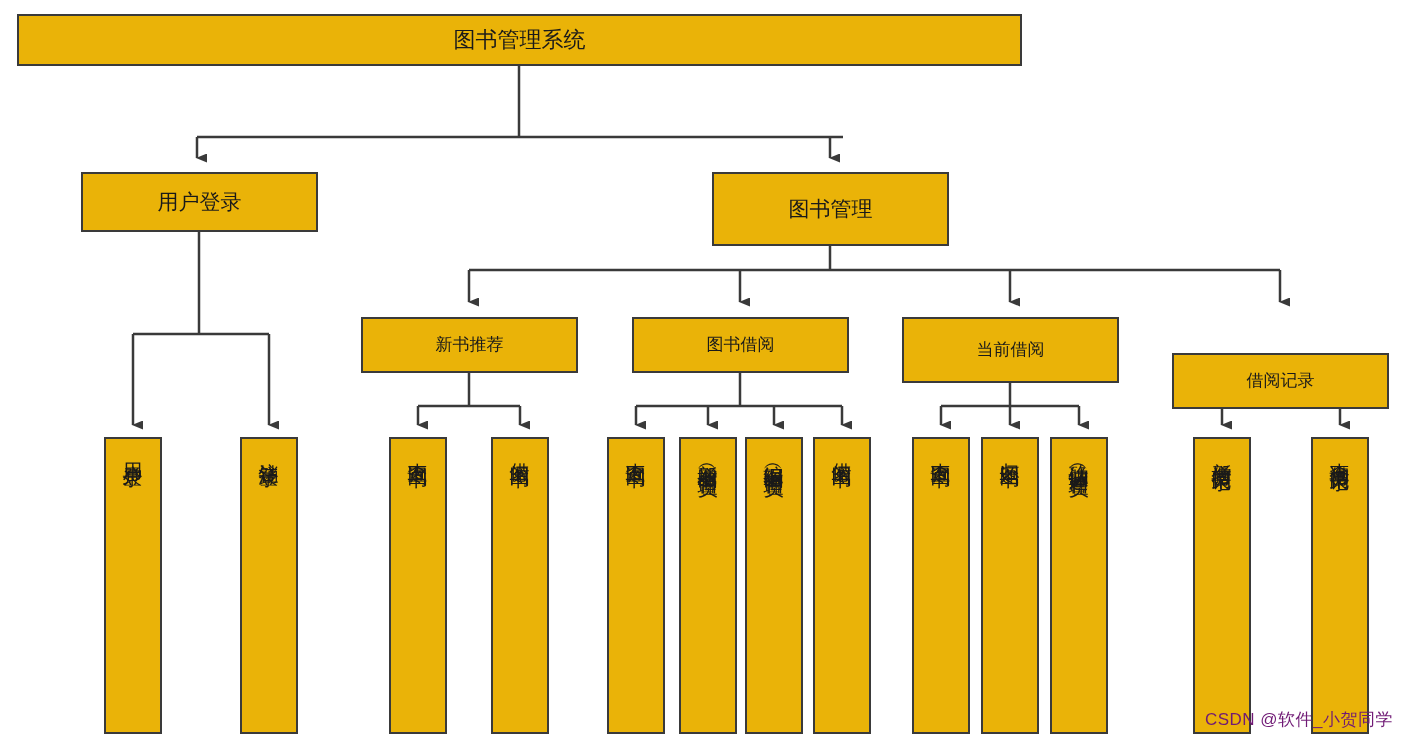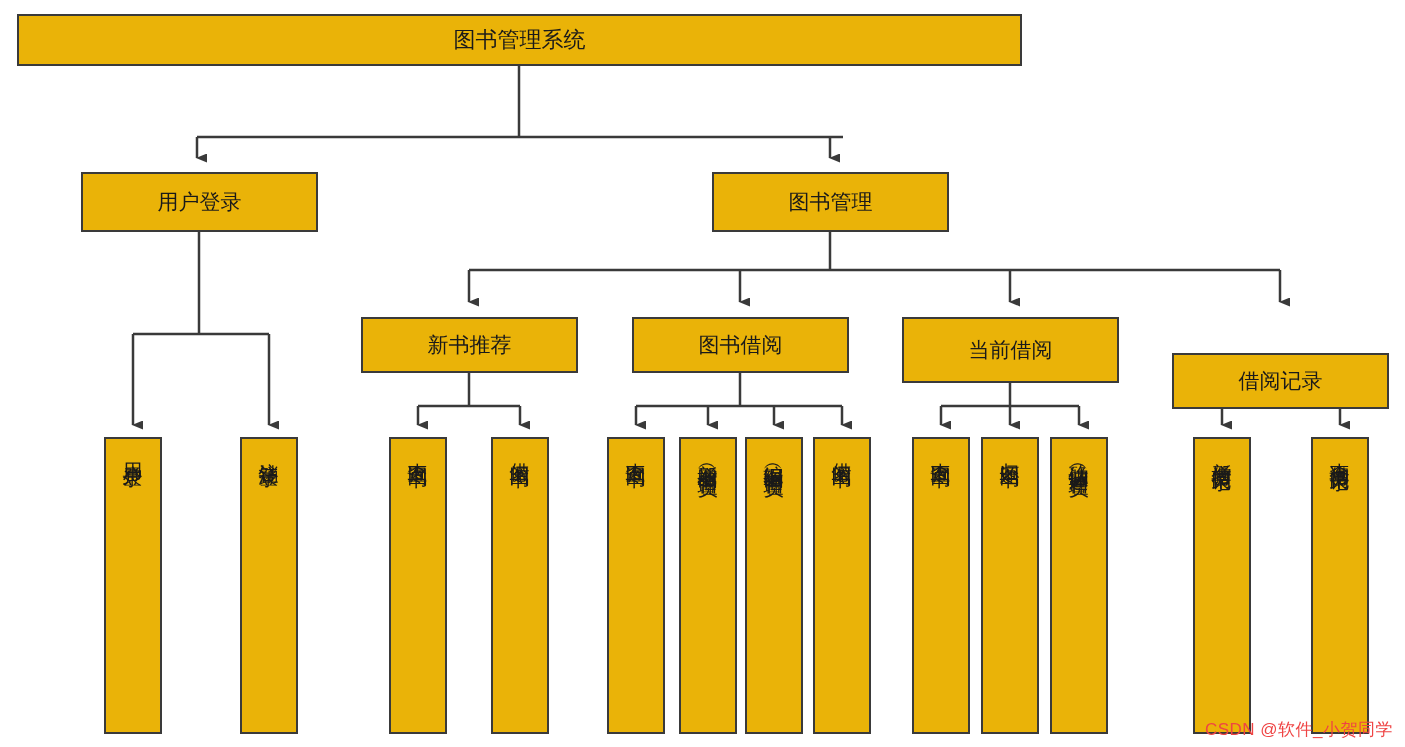--- a/index.html
+++ b/index.html
@@ -32,21 +32,21 @@
     line-height: 1.18;
     white-space: pre;
   }
   .root .node-label {
     font-size: 22px;
   }
   .lvl2 .node-label {
     font-size: 21px;
   }
   .lvl3 .node-label {
-    font-size: 21px;
+    font-size: 17px;
   }
   .leaf {
     align-items: flex-start;
     justify-content: center;
     padding-top: 8px;
   }
   .leaf .node-label {
     font-size: 20px;
     writing-mode: vertical-rl;
     text-orientation: upright;
@@ -60,23 +60,23 @@
     position: absolute;
     left: 0;
     top: 0;
     width: 1405px;
     height: 747px;
     pointer-events: none;
   }
   .watermark {
     position: absolute;
     right: 12px;
-    bottom: 6px;
+    bottom: 16px;
     font-size: 17px;
-    color: #ef4444;
+    color: #701a75;
     letter-spacing: 0.5px;
     white-space: nowrap;
   }
 </style>
 </head>
 <body>
 
 <div id="canvas">
 
   <svg class="edges" viewBox="0 0 1405 747" xmlns="http://www.w3.org/2000/svg">
@@ -129,21 +129,21 @@
     </g>
   </svg>
 
   <div class="node root" style="left:17px; top:14px; width:1005px; height:52px;">
     <span class="node-label">图书管理系统</span>
   </div>
 
   <div class="node lvl2" style="left:81px; top:172px; width:237px; height:60px;">
     <span class="node-label">用户登录</span>
   </div>
-  <div class="node lvl2" style="left:712px; top:172px; width:237px; height:60px;">
+  <div class="node lvl2" style="left:712px; top:172px; width:237px; height:74px;">
     <span class="node-label">图书管理</span>
   </div>
 
   <div class="node lvl3" style="left:361px; top:317px; width:217px; height:56px;">
     <span class="node-label">新书推荐</span>
   </div>
   <div class="node lvl3" style="left:632px; top:317px; width:217px; height:56px;">
     <span class="node-label">图书借阅</span>
   </div>
   <div class="node lvl3" style="left:902px; top:317px; width:217px; height:66px;">

